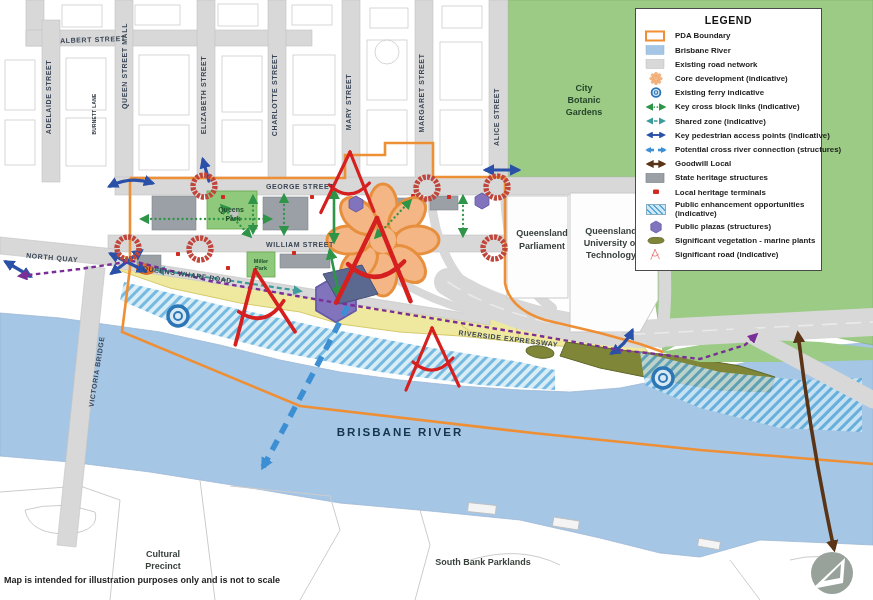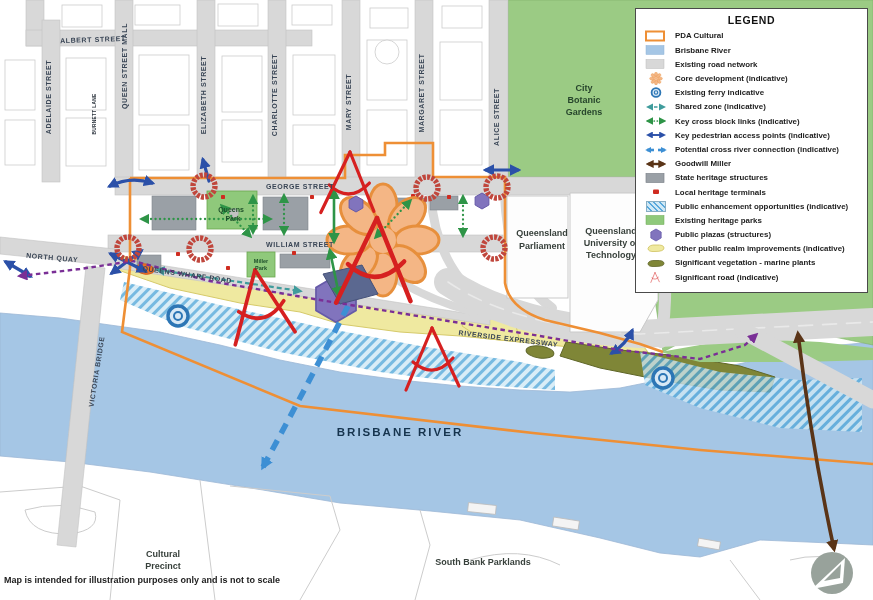--- a/index.html
+++ b/index.html
@@ -8,21 +8,21 @@
   text{font-family:"Liberation Sans",sans-serif;}
   .st{font-size:7px;font-weight:bold;fill:#3a4656;letter-spacing:.6px;text-anchor:middle;}
   .st-sm{font-size:4.8px;font-weight:bold;fill:#2b333d;letter-spacing:.3px;text-anchor:middle;}
   .place{font-size:9px;font-weight:bold;fill:#37403b;text-anchor:middle;}
   .park-lbl{font-size:7px;font-weight:bold;fill:#1d4f2a;text-anchor:middle;}
   .park-lbl-sm{font-size:5.5px;font-weight:bold;fill:#1d4f2a;text-anchor:middle;}
   .garden-lbl{font-size:9px;font-weight:bold;fill:#27452c;text-anchor:middle;}
   .river-lbl{font-size:11.5px;font-weight:bold;fill:#16344e;letter-spacing:2px;text-anchor:middle;}
   .disclaimer{font-size:9px;font-weight:bold;fill:#1d1d1d;}
   
-  .legend{position:absolute;left:635px;top:8px;width:233px;background:#ffffff;border:1.5px solid #4a4a4a;padding:5px 7px 7px 7px;box-sizing:border-box;}
+  .legend{position:absolute;left:635px;top:8px;width:187px;background:#ffffff;border:1.5px solid #4a4a4a;padding:5px 7px 7px 7px;box-sizing:border-box;}
   .legend-title{text-align:center;font-weight:bold;font-size:10.5px;letter-spacing:.6px;color:#111;margin-bottom:4px;}
   .lrow{display:flex;align-items:center;gap:6px;margin-bottom:2.2px;font-size:7.9px;font-weight:bold;color:#1c1c1c;white-space:nowrap;line-height:1.15;}
   .lrow.wrap{white-space:normal;}
   .licon{width:26px;min-width:26px;height:12px;display:flex;align-items:center;justify-content:center;}
   .hatch-swatch{width:18px;height:9px;border:.5px solid #88aec4;background:repeating-linear-gradient(45deg,#cfe8f5 0,#cfe8f5 2.5px,#58a8dc 2.5px,#58a8dc 4px);}
 </style>
 </head>
 <body>
 
 <div id="stage">
@@ -323,21 +323,21 @@
 
 <div class="legend">
   <div class="legend-title">LEGEND</div>
 
   <div class="lrow">
     <span class="licon">
           <svg width="26" height="12">
             <rect x="3" y="1.5" width="18" height="9" fill="#ffffff" stroke="#ee8f35" stroke-width="2"></rect>
           </svg>
         </span>
-    <span>PDA Cultural</span>
+    <span>PDA Boundary</span>
   </div>
   <div class="lrow">
     <span class="licon">
           <svg width="26" height="12">
             <rect x="3" y="1.5" width="18" height="9" fill="#a5c6e5" stroke="#8fb3d6" stroke-width="0.5"></rect>
           </svg>
         </span>
     <span>Brisbane River</span>
   </div>
   <div class="lrow">
@@ -361,57 +361,57 @@
           <svg width="26" height="13">
             <circle cx="13" cy="6.5" r="4.4" fill="#d8e9f6" stroke="#2d76b5" stroke-width="1.8"></circle>
             <circle cx="13" cy="6.5" r="1.7" fill="none" stroke="#2d76b5" stroke-width="1.1"></circle>
           </svg>
         </span>
     <span>Existing ferry indicative</span>
   </div>
   <div class="lrow">
     <span class="licon">
           <svg width="26" height="10">
+            <path d="M5,5 L21,5" stroke="#2e9447" stroke-width="1.7" stroke-dasharray="0.1 3" stroke-linecap="round" fill="none" marker-start="url(#mG)" marker-end="url(#mG)"></path>
+          </svg>
+        </span>
+    <span>Key cross block links (indicative)</span>
+  </div>
+  <div class="lrow">
+    <span class="licon">
+          <svg width="26" height="10">
             <path d="M5,5 L21,5" stroke="#3f9c9c" stroke-width="1.7" stroke-dasharray="3.5 2.5" fill="none" marker-start="url(#mT)" marker-end="url(#mT)"></path>
           </svg>
         </span>
     <span>Shared zone (indicative)</span>
-  </div>
-  <div class="lrow">
-    <span class="licon">
-          <svg width="26" height="10">
-            <path d="M5,5 L21,5" stroke="#2e9447" stroke-width="1.7" stroke-dasharray="0.1 3" stroke-linecap="round" fill="none" marker-start="url(#mG)" marker-end="url(#mG)"></path>
-          </svg>
-        </span>
-    <span>Key cross block links (indicative)</span>
   </div>
   <div class="lrow">
     <span class="licon">
           <svg width="26" height="10">
             <path d="M5,5 L21,5" stroke="#2b50a8" stroke-width="1.9" fill="none" marker-start="url(#mB)" marker-end="url(#mB)"></path>
           </svg>
         </span>
     <span>Key pedestrian access points (indicative)</span>
   </div>
   <div class="lrow">
     <span class="licon">
           <svg width="26" height="10">
             <path d="M4,5 L11,5" stroke="#3d8fd4" stroke-width="2.6" fill="none" marker-start="url(#mLB)"></path>
             <path d="M15,5 L22,5" stroke="#3d8fd4" stroke-width="2.6" fill="none" marker-end="url(#mLB)"></path>
           </svg>
         </span>
-    <span>Potential cross river connection (indicative)</span>
+    <span>Potential cross river connection (structures)</span>
   </div>
   <div class="lrow">
     <span class="licon">
           <svg width="26" height="10">
             <path d="M5,5 L21,5" stroke="#5a3417" stroke-width="2.4" fill="none" marker-start="url(#mBr)" marker-end="url(#mBr)"></path>
           </svg>
         </span>
-    <span>Goodwill Miller</span>
+    <span>Goodwill Local</span>
   </div>
   <div class="lrow">
     <span class="licon">
           <svg width="26" height="12">
             <rect x="3" y="1.5" width="18" height="9" fill="#9aa0a6" stroke="#7f858c" stroke-width="0.7"></rect>
           </svg>
         </span>
     <span>State heritage structures</span>
   </div>
   <div class="lrow">
@@ -423,45 +423,29 @@
     <span>Local heritage terminals</span>
   </div>
   <div class="lrow wrap">
     <span class="licon">
           <span class="hatch-swatch"></span>
         </span>
     <span>Public enhancement opportunities (indicative)</span>
   </div>
   <div class="lrow">
     <span class="licon">
-          <svg width="26" height="12">
-            <rect x="3" y="1.5" width="18" height="9" fill="#8fc97b" stroke="#6aa84f" stroke-width="0.5"></rect>
-          </svg>
-        </span>
-    <span>Existing heritage parks</span>
-  </div>
-  <div class="lrow">
-    <span class="licon">
           <svg width="26" height="14">
             <use href="#hex" transform="translate(13,7) scale(0.75)" fill="#8174bd" stroke="#665aa8" stroke-width="1"></use>
           </svg>
         </span>
     <span>Public plazas (structures)</span>
   </div>
   <div class="lrow">
     <span class="licon">
           <svg width="26" height="13">
-            <path d="M5,6.5 Q6,2.5 13,3 Q21,2.5 21,6 Q21,9.5 12,9.5 Q5,10 5,6.5 z" fill="#efe9a0" stroke="#cfc25e" stroke-width="0.8"></path>
-          </svg>
-        </span>
-    <span>Other public realm improvements (indicative)</span>
-  </div>
-  <div class="lrow">
-    <span class="licon">
-          <svg width="26" height="13">
             <path d="M5,6.5 Q6,3 13,3.5 Q21,3 21,6.5 Q21,9.5 12,9.5 Q5,10 5,6.5 z" fill="#7f8637" stroke="#5f6628" stroke-width="0.8"></path>
           </svg>
         </span>
     <span>Significant vegetation - marine plants</span>
   </div>
   <div class="lrow">
     <span class="licon">
           <svg width="26" height="13">
             <use href="#view" transform="translate(12,1.5) scale(0.16)"></use>
           </svg>

